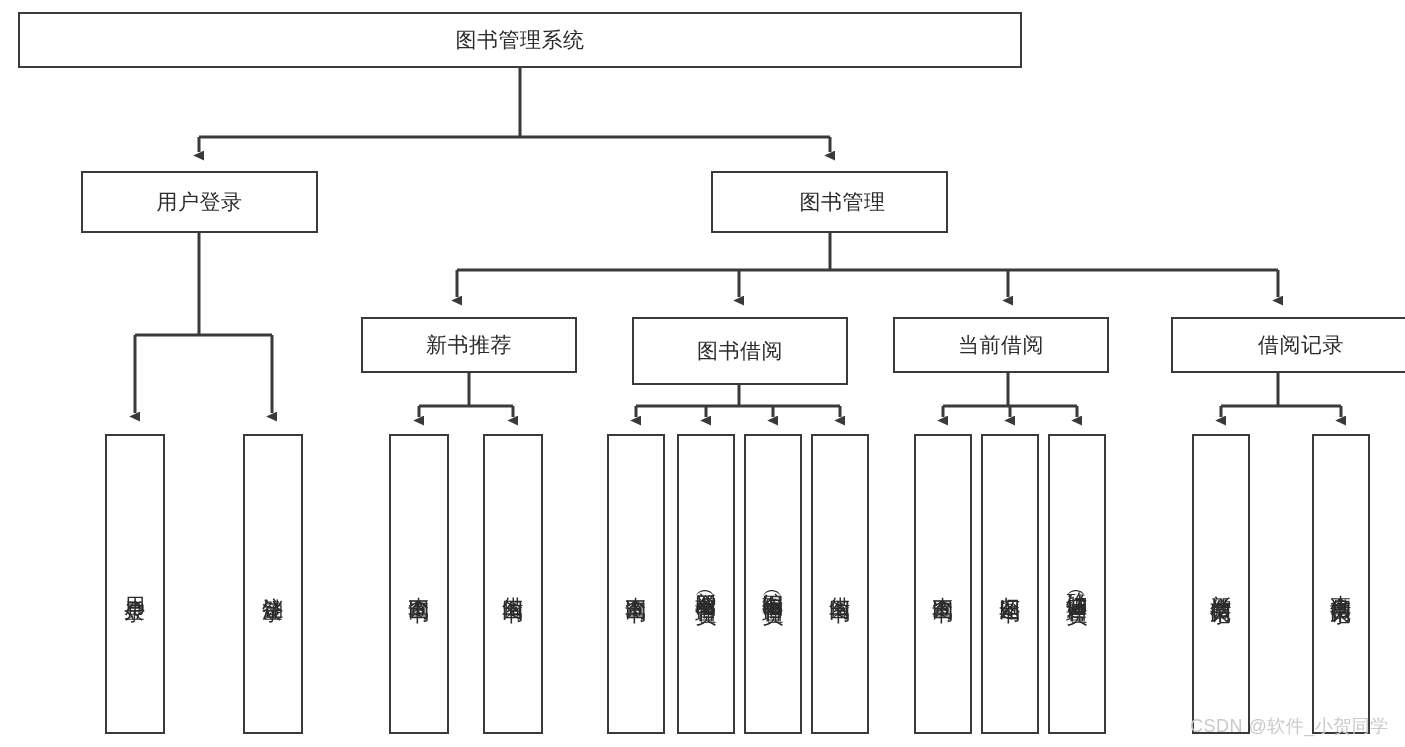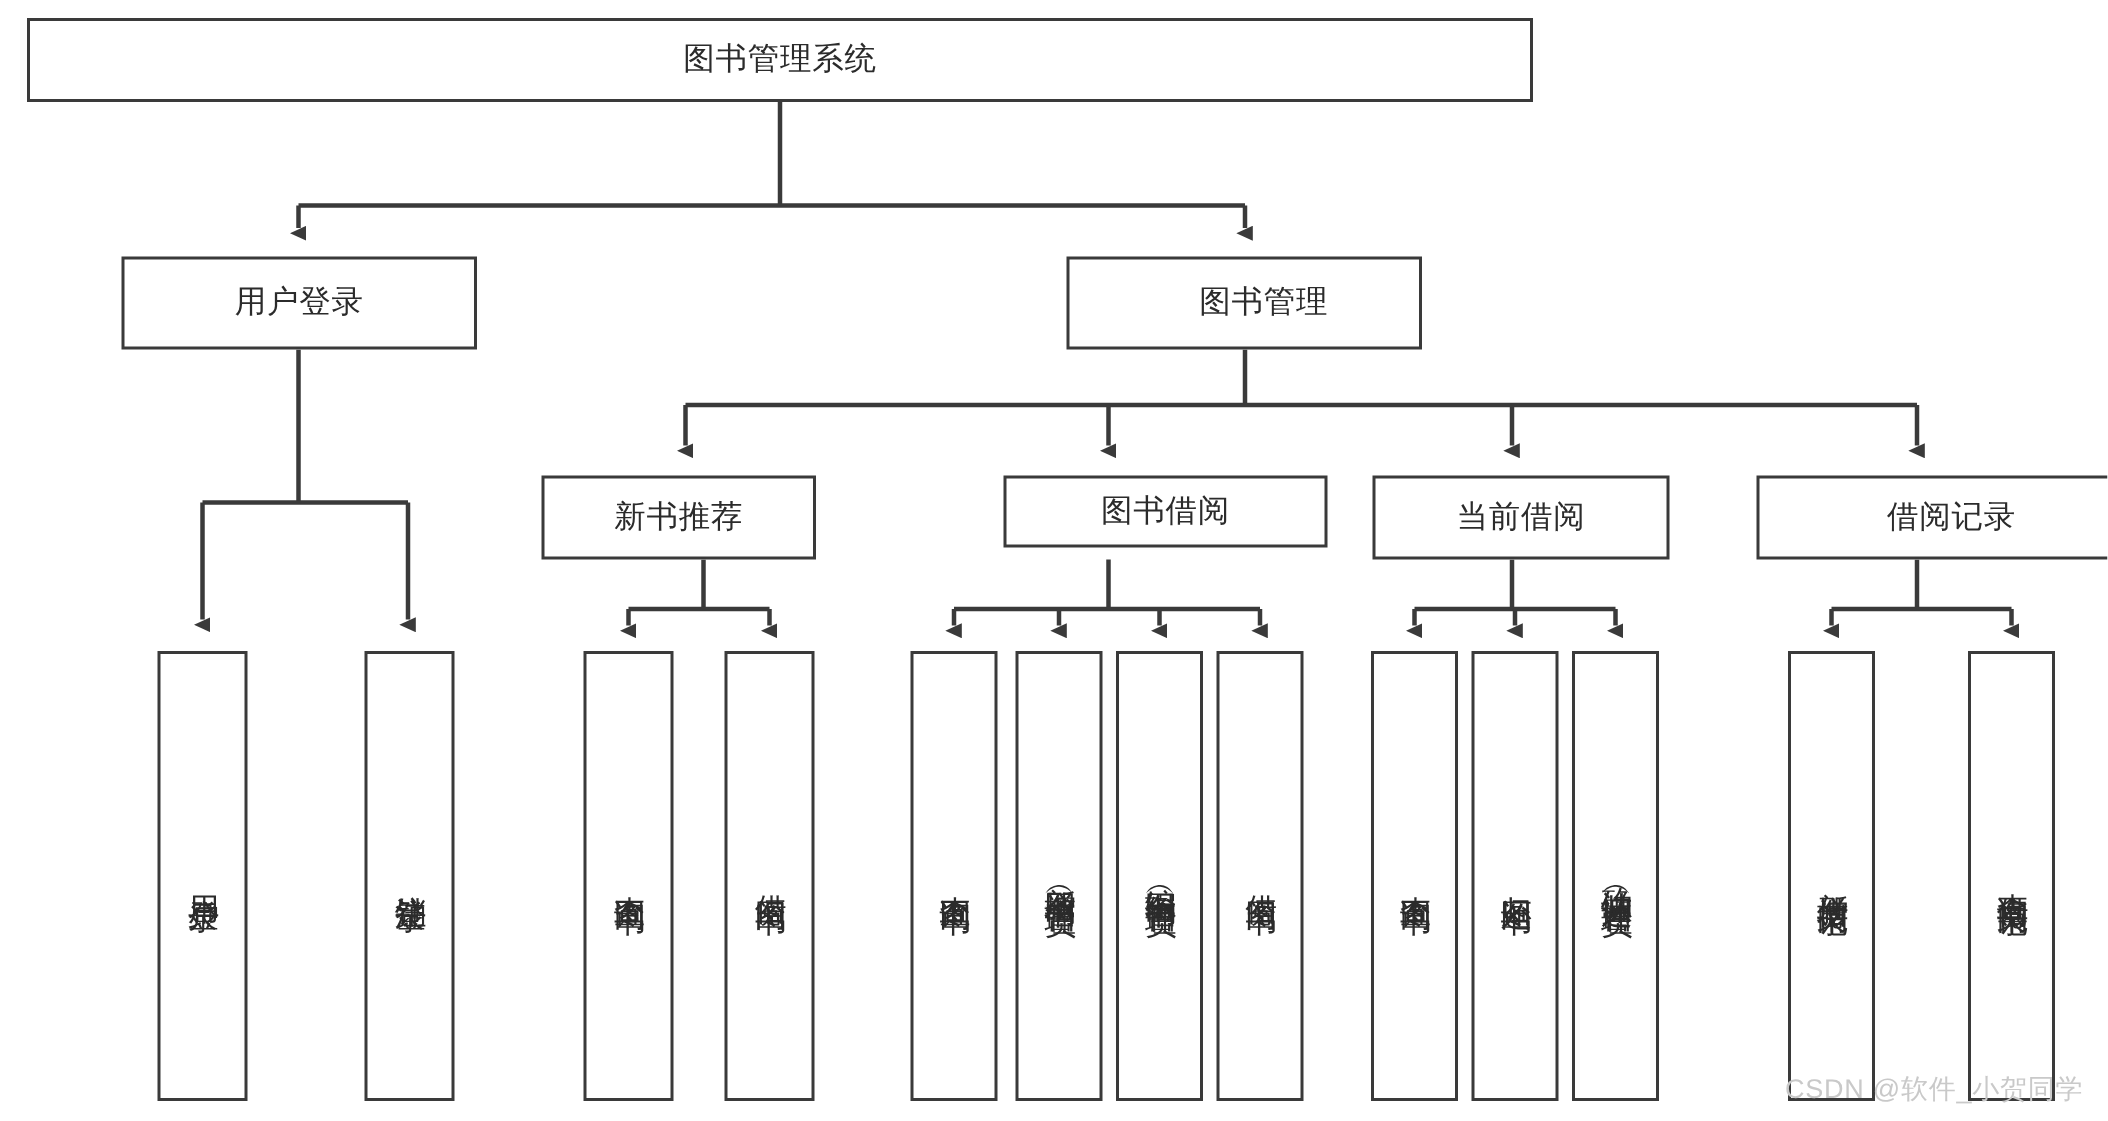--- a/index.html
+++ b/index.html
@@ -125,27 +125,27 @@
     <span>图书管理系统</span>
   </div>
 
   <div class="node h" style="left:81px; top:171px; width:237px; height:62px;">
     <span>用户登录</span>
   </div>
   <div class="node h" style="left:711px; top:171px; width:237px; height:62px;padding-left:26px;">
     <span>图书管理</span>
   </div>
 
-  <div class="node h" style="left:361px; top:317px; width:183px; height:56px;text-align:center;">
+  <div class="node h" style="left:361px; top:317px; width:216px; height:56px;text-align:center;">
     <span>新书推荐</span>
   </div>
-  <div class="node h" style="left:632px; top:317px; width:216px; height:48px;margin-left:37px;">
+  <div class="node h" style="left:632px; top:317px; width:216px; height:68px;">
     <span>图书借阅</span>
   </div>
-  <div class="node h" style="left:915px; top:317px; width:198px; height:56px;">
+  <div class="node h" style="left:893px; top:317px; width:216px; height:56px;">
     <span>当前借阅</span>
   </div>
   <div class="node h" style="left:1171px; top:317px; width:260px; height:56px;">
     <span>借阅记录</span>
   </div>
 
   <div class="node v" style="left:105px; top:434px; width:60px; height:300px;">
     <span class="vtext">用户登录</span>
   </div>
   <div class="node v" style="left:243px; top:434px; width:60px; height:300px;">

